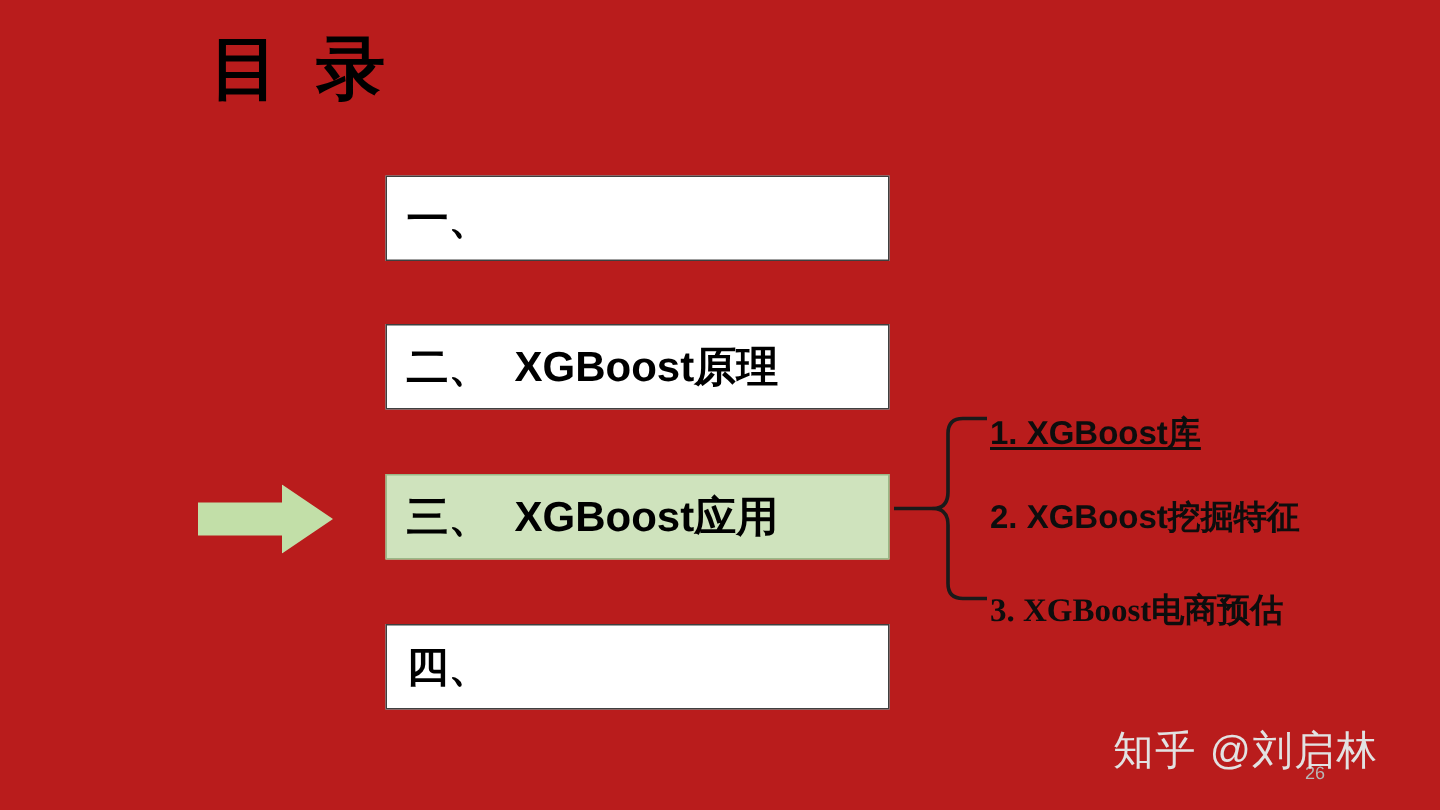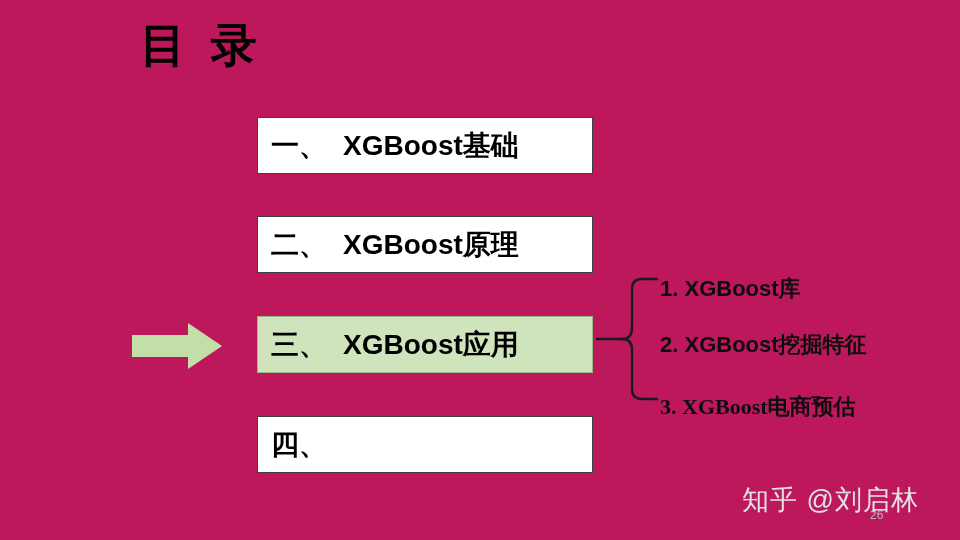--- a/index.html
+++ b/index.html
@@ -8,21 +8,21 @@
     padding: 0;
     background: #ffffff;
   }
   body {
     font-family: "Liberation Sans", "DejaVu Sans", sans-serif;
   }
   #slide {
     position: relative;
     width: 960px;
     height: 540px;
-    background: #be185d;
+    background: #b91c1c;
     overflow: hidden;
   }
 
   
   #page-title {
     position: absolute;
     left: 140px;
     top: 18px;
     font-size: 46px;
     font-weight: bold;
@@ -88,21 +88,21 @@
   }
   .sub-item {
     position: absolute;
     left: 660px;
     font-size: 22px;
     font-weight: bold;
     color: #0d0d0d;
     white-space: nowrap;
     letter-spacing: 0px;
   }
-  #sub-item-0 { top: 274px; }
+  #sub-item-0 { top: 274px; text-decoration: underline; }
   #sub-item-1 { top: 330px; text-align: center; }
   #sub-item-2 { top: 392px; font-family: Liberation Serif, serif; }
 
   
   #page-number {
     position: absolute;
     left: 870px;
     top: 508px;
     font-size: 12px;
     color: #b7b7b7;
@@ -126,21 +126,20 @@
   <div id="page-title">目 录</div>
 
   <div id="pointer-arrow">
     <svg width="90" height="46" viewBox="0 0 90 46" xmlns="http://www.w3.org/2000/svg">
       <polygon points="0,12 56,12 56,0 90,23 56,46 56,34 0,34" fill="#c2dfa8"></polygon>
     </svg>
   </div>
 
   <div class="toc-item" id="toc-item-0">
     <span class="toc-index">一、</span>
-    <span class="toc-label">XGBoost基础</span>
   </div>
 
   <div class="toc-item" id="toc-item-1">
     <span class="toc-index">二、</span>
     <span class="toc-label">XGBoost原理</span>
   </div>
 
   <div class="toc-item highlight" id="toc-item-2">
     <span class="toc-index">三、</span>
     <span class="toc-label">XGBoost应用</span>

